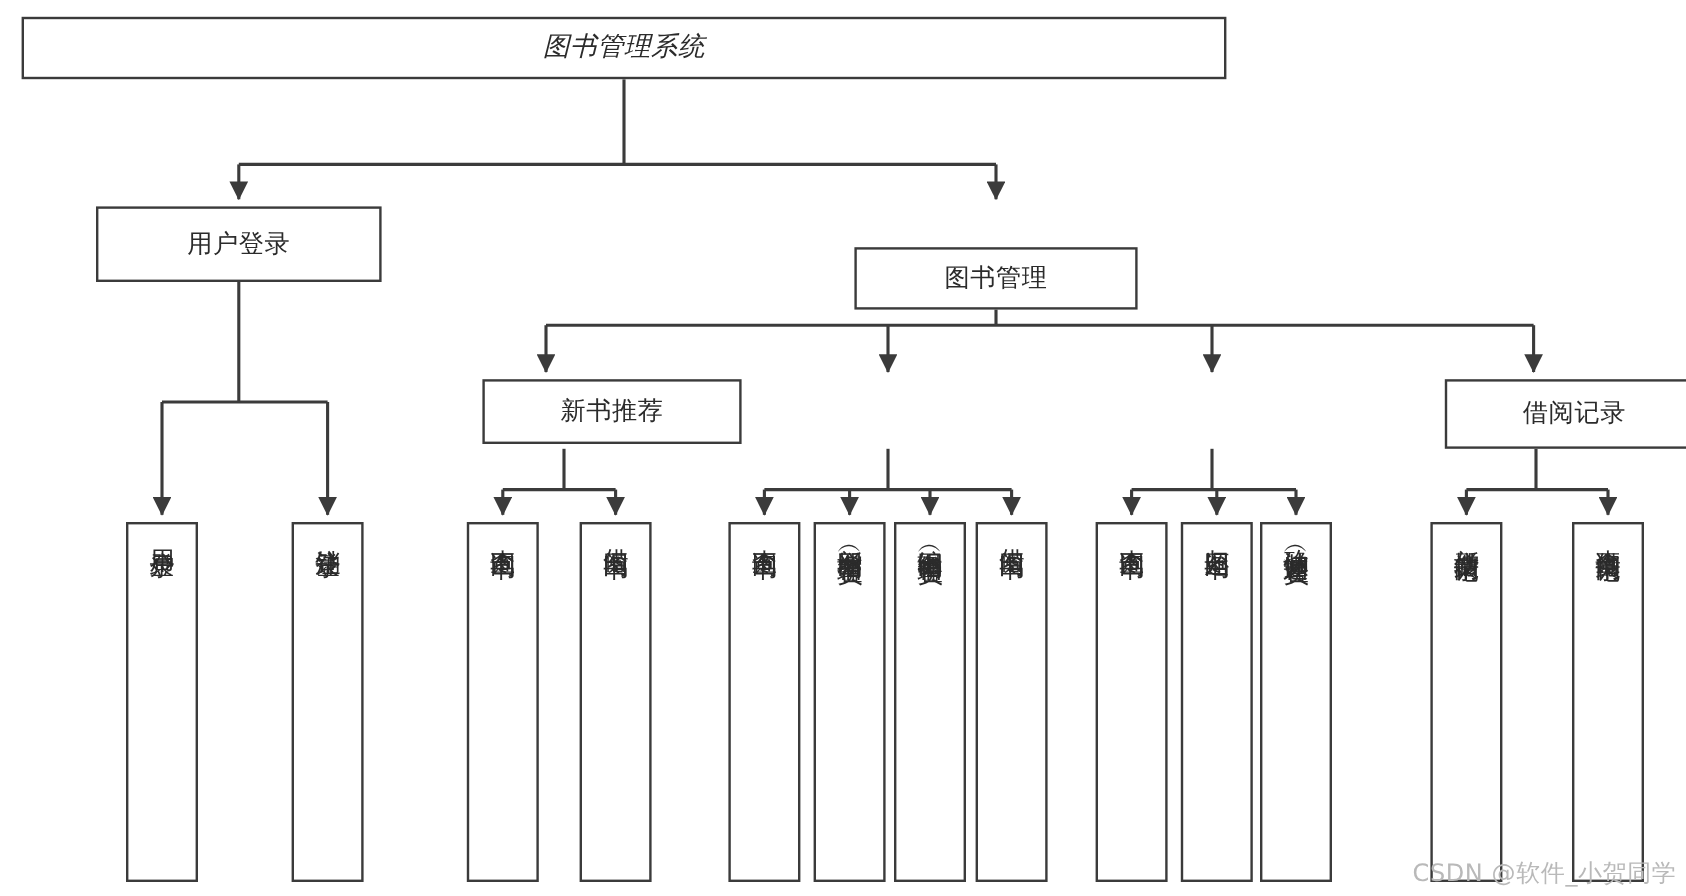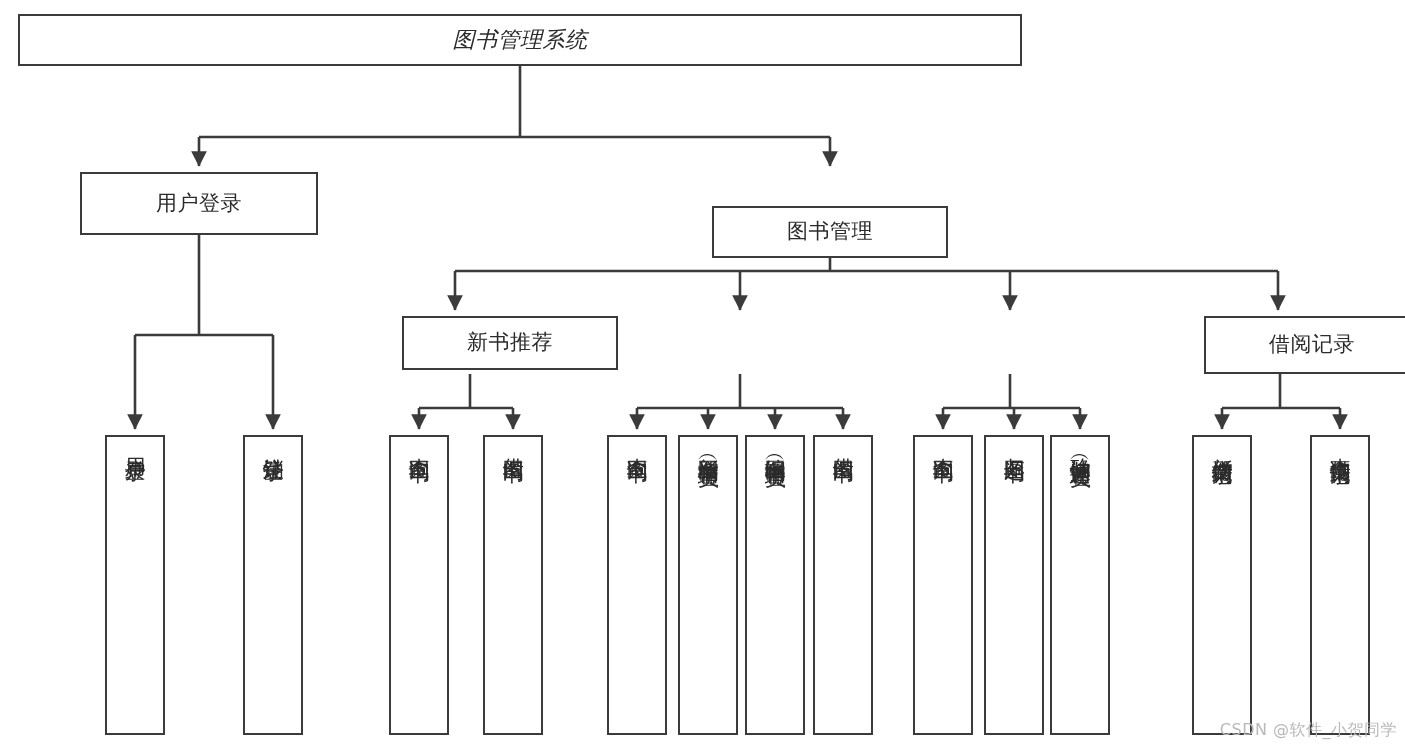--- a/index.html
+++ b/index.html
@@ -54,21 +54,21 @@
     font-size: 21px;
     line-height: 1.25;
     letter-spacing: 1.5px;
     white-space: nowrap;
     margin: 0 auto;
   }
   .watermark {
     position: absolute;
     right: 8px;
     bottom: 6px;
-    font-size: 16px;
+    font-size: 20px;
     color: #b9b9b9;
     letter-spacing: 0.5px;
     white-space: nowrap;
     font-family: "DejaVu Sans", "Liberation Sans", sans-serif;
   }
 </style>
 </head>
 <body>
 
 <div id="canvas">

